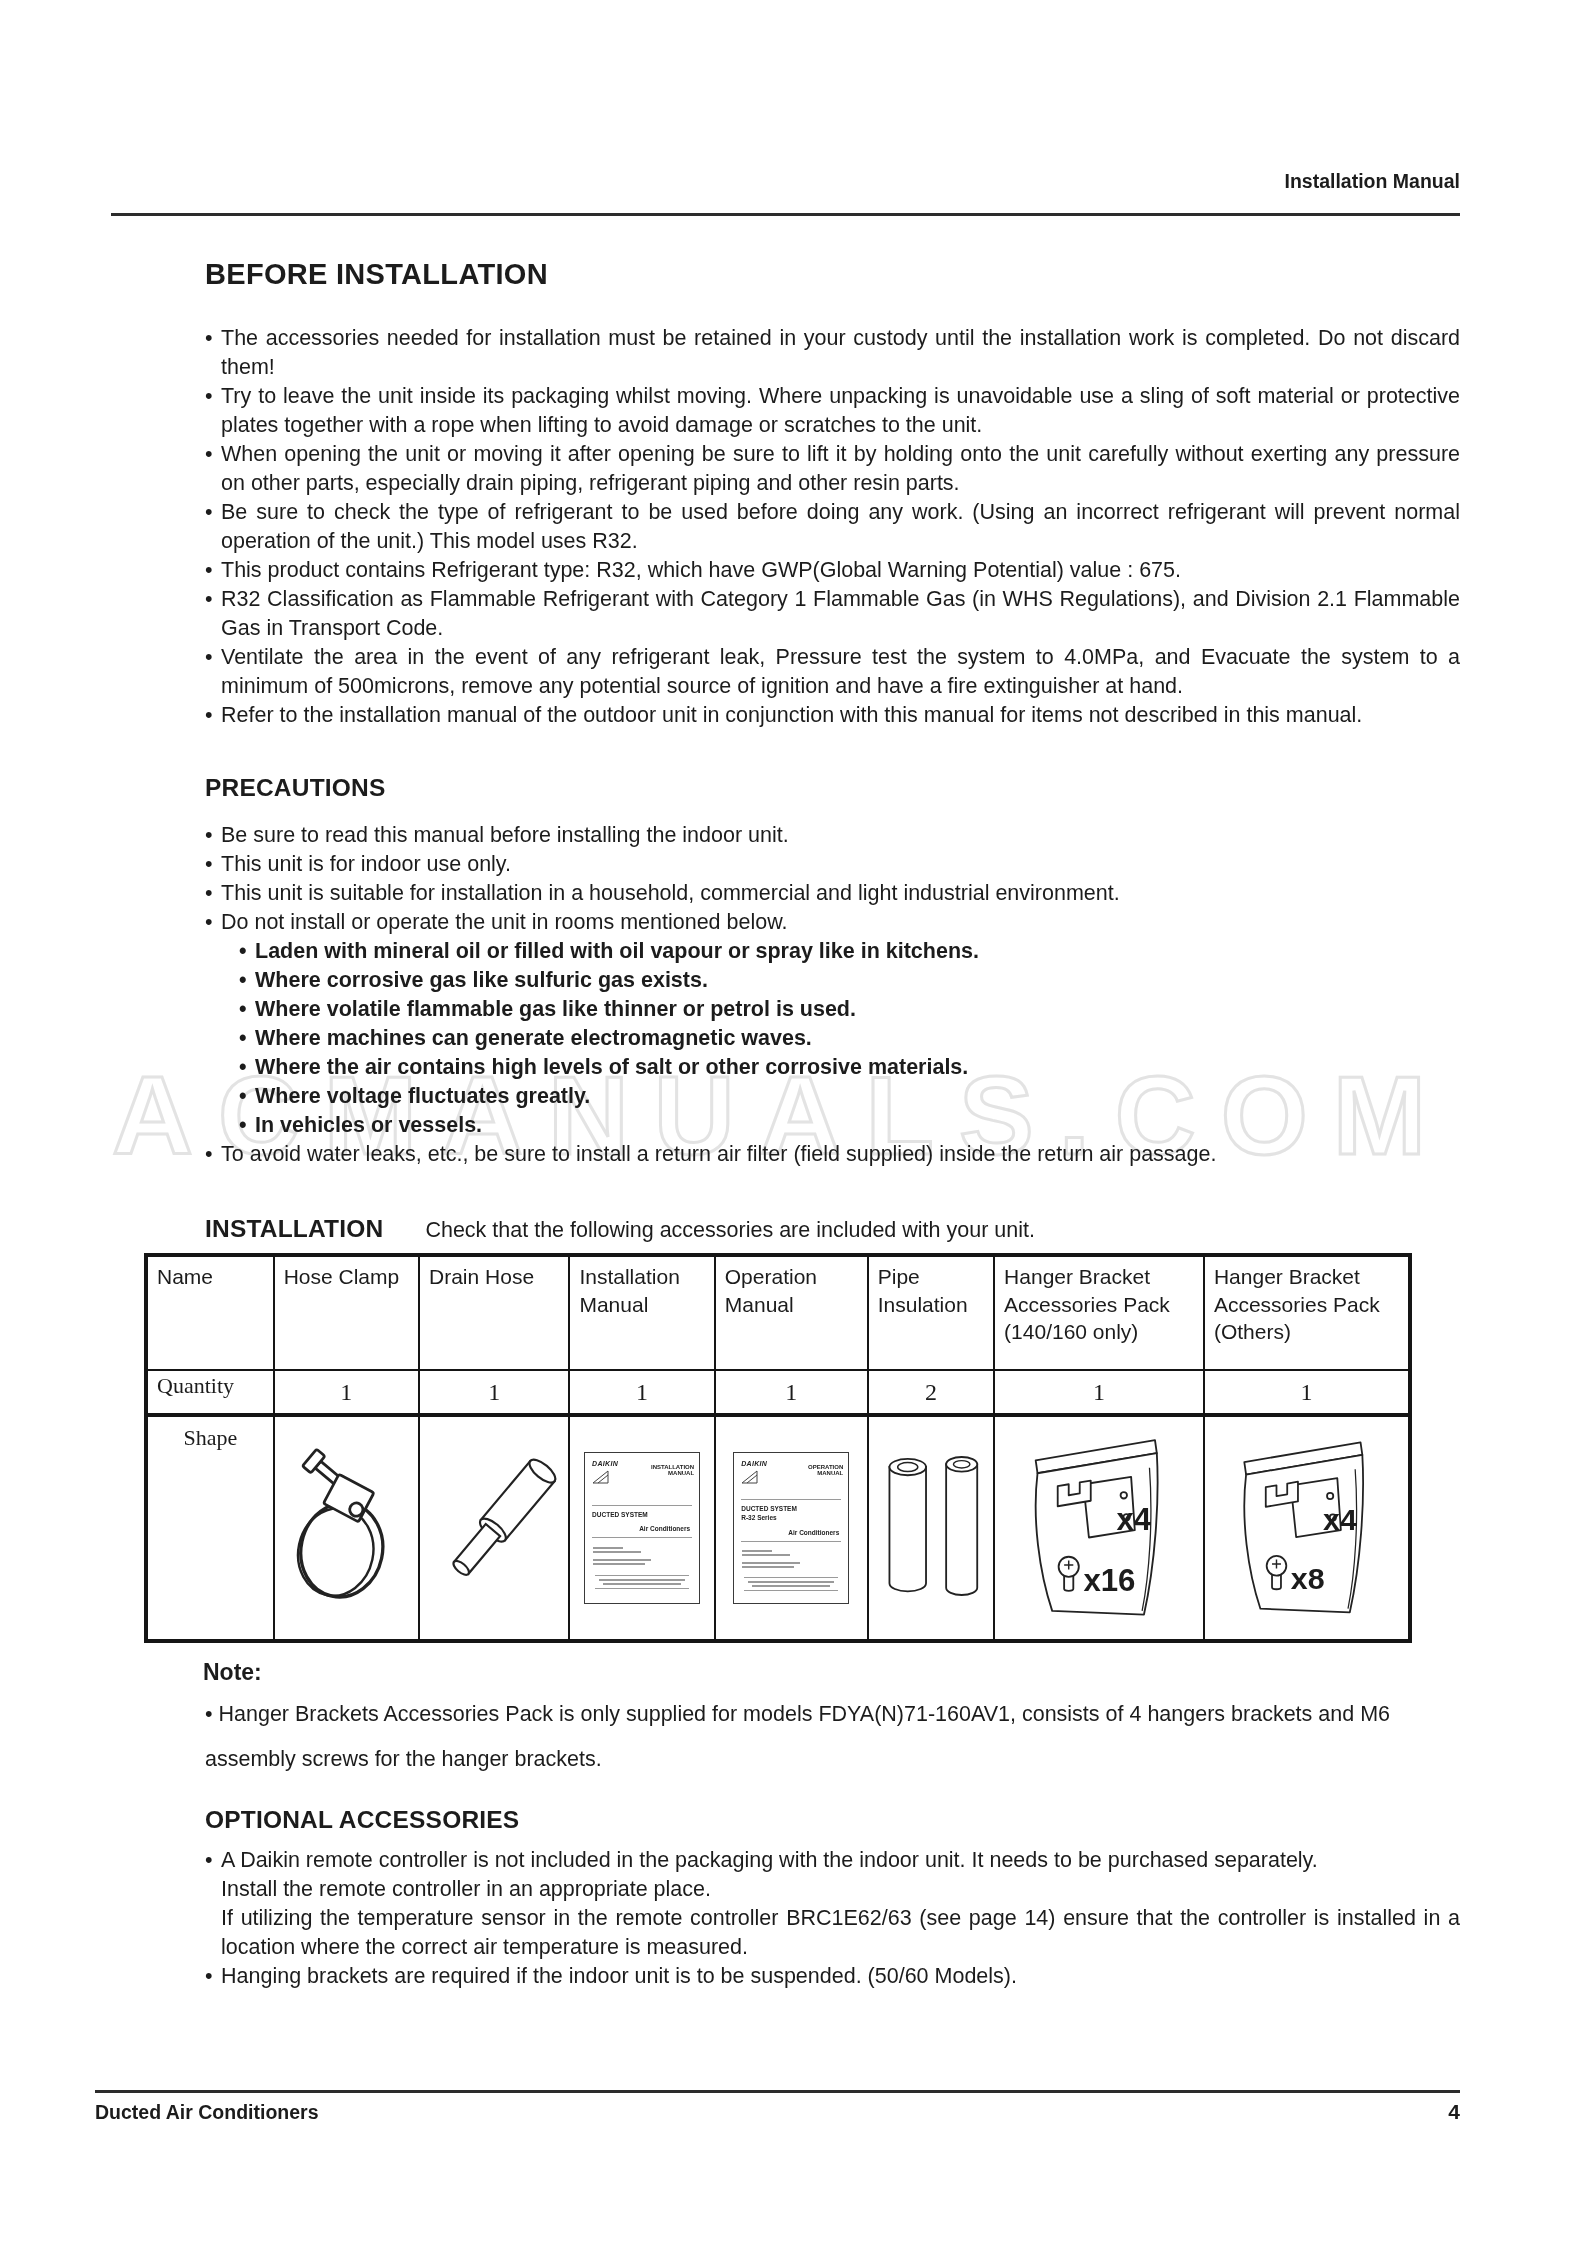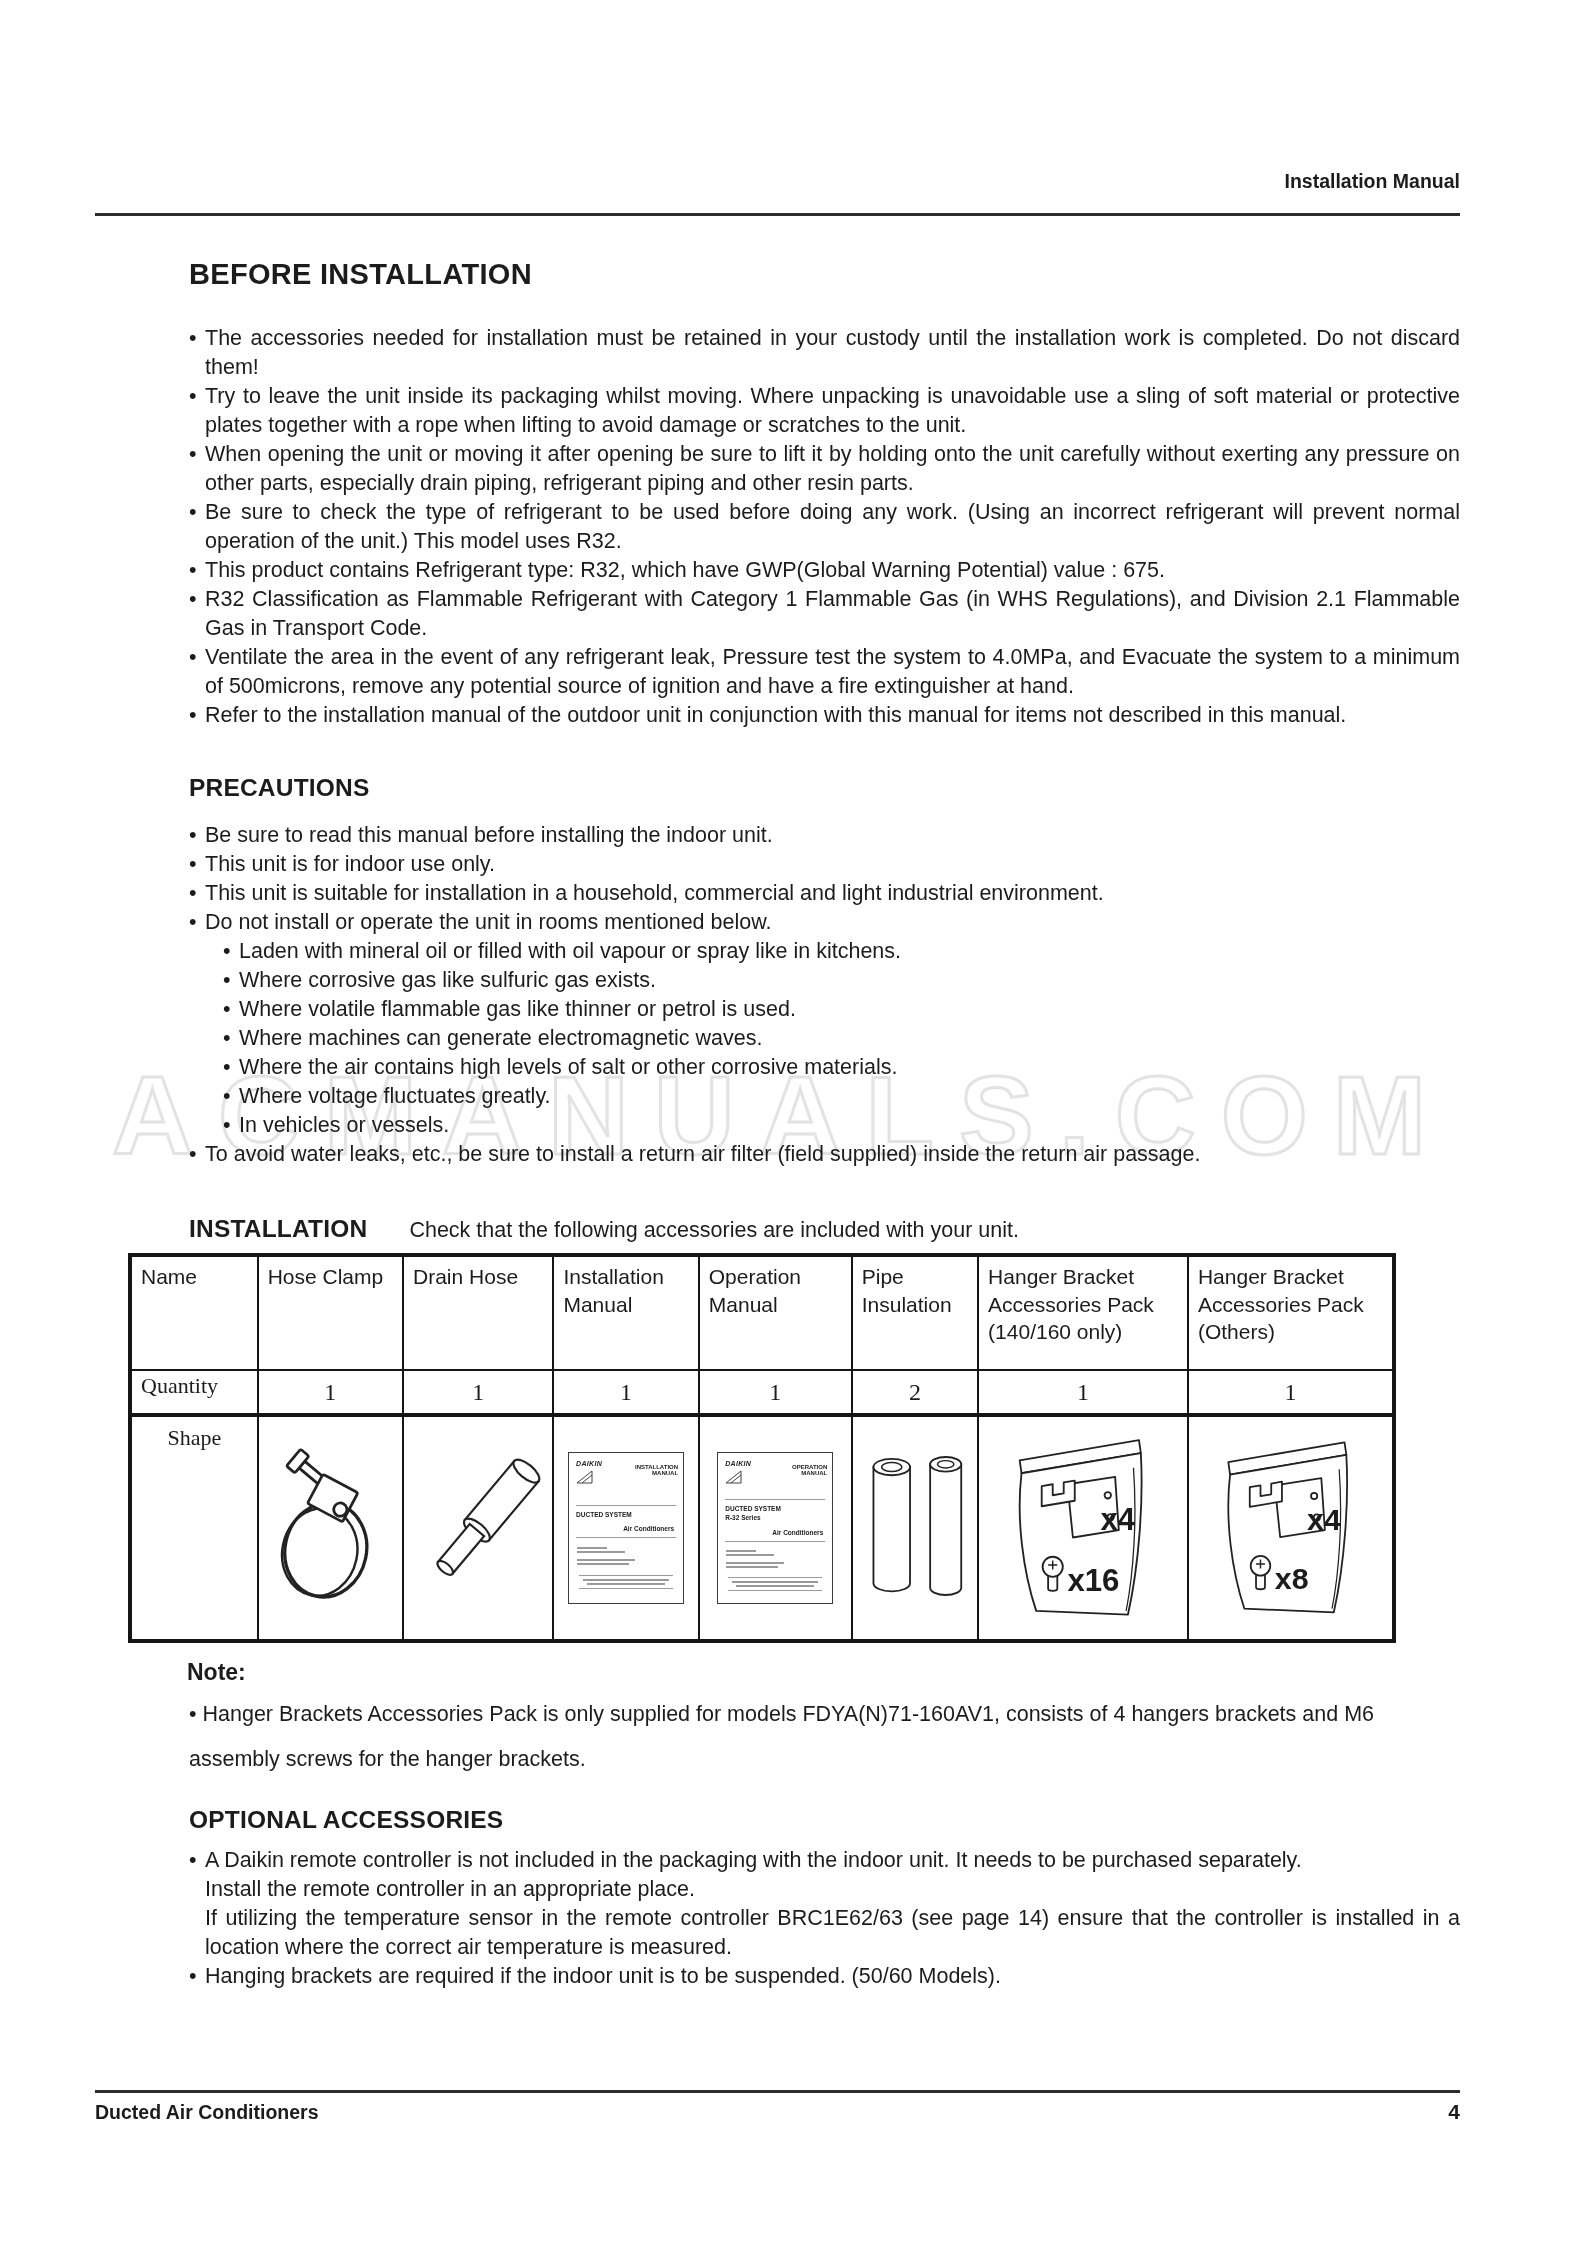--- a/index.html
+++ b/index.html
@@ -1,34 +1,34 @@
 <!DOCTYPE html>
 <html><head>
 <meta charset="utf-8">
 <style>
   html,body{margin:0;padding:0;background:#888;}
   .page{position:relative;width:1587px;height:2245px;background:#ffffff;margin:0 auto;
         font-family:"Liberation Sans",sans-serif;color:#1c1c1c;overflow:hidden;}
   .watermark{position:absolute;top:1060px;left:112px;z-index:0;font-size:112px;font-weight:bold;
         letter-spacing:25px;line-height:1;color:transparent;-webkit-text-stroke:3px #e3e3e3;
         white-space:nowrap;pointer-events:none;}
-  .content{position:relative;z-index:1;padding:170px 127px 0 95px;}
+  .content{position:relative;z-index:1;padding:170px 127px 0 95px;margin-left:16px;}
   .doc-header-title{text-align:right;font-weight:bold;font-size:19.5px;}
   .rule{border:none;border-top:3.5px solid #2c2c2c;margin:0;}
   .header-rule{margin-top:20px;}
   h1{margin:42px 0 0 94px;font-size:29px;font-weight:bold;letter-spacing:.3px;}
   h2{margin:0 0 0 94px;font-size:24.5px;font-weight:bold;letter-spacing:.2px;}
   .prec-heading{margin-top:44px;}
   ul.blist{list-style:none;margin:0;padding:0 0 0 94px;max-width:1350px;}
   ul.blist.first{margin-top:33px;}
   ul.blist.second{margin-top:19px;}
   ul.blist li{position:relative;padding-left:16px;font-size:21.5px;line-height:29px;
         text-align:justify;}
   ul.blist li::before{content:"\2022";position:absolute;left:0;top:0;}
-  ul.sub{list-style:none;margin:0;padding:0 0 0 18px;}
+  ul.sub{list-style:none;margin:0;padding:0 0 0 18px;font-weight:bold;}
   ul.sub li{position:relative;padding-left:16px;text-align:left;}
   ul.sub li::before{content:"\2022";position:absolute;left:0;top:0;}
   .acc-row{display:flex;align-items:baseline;gap:42px;margin-top:46px;}
   .acc-row h2{margin:0 0 0 94px;}
   .acc-row .intro{font-size:21.5px;}
   table.acc{margin:10px 0 0 33px;width:1268px;border-collapse:collapse;table-layout:fixed;
         border:4px solid #151515;}
   table.acc th,table.acc td{border:2.5px solid #151515;padding:6px 9px;}
   table.acc thead th{font-weight:normal;font-size:21px;line-height:27.5px;text-align:left;
         vertical-align:top;height:100px;}

